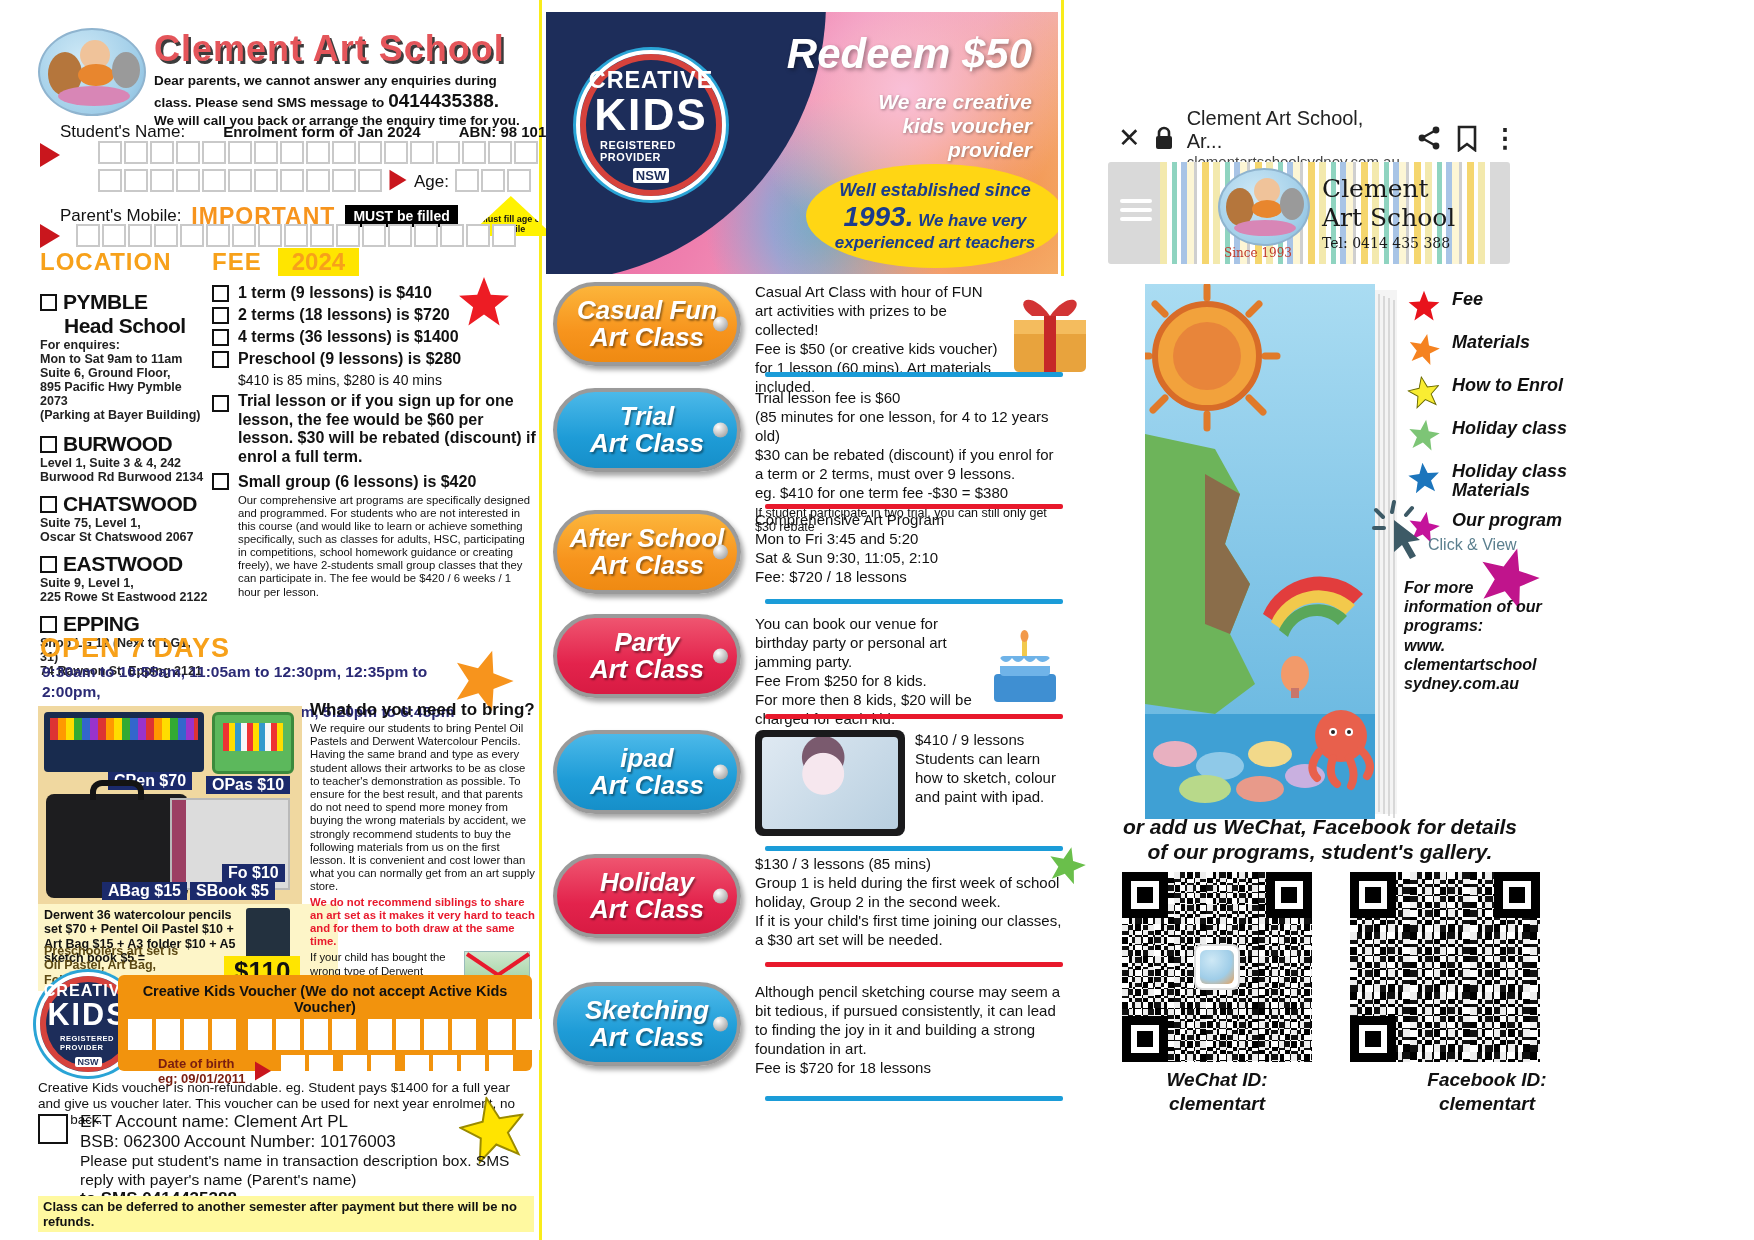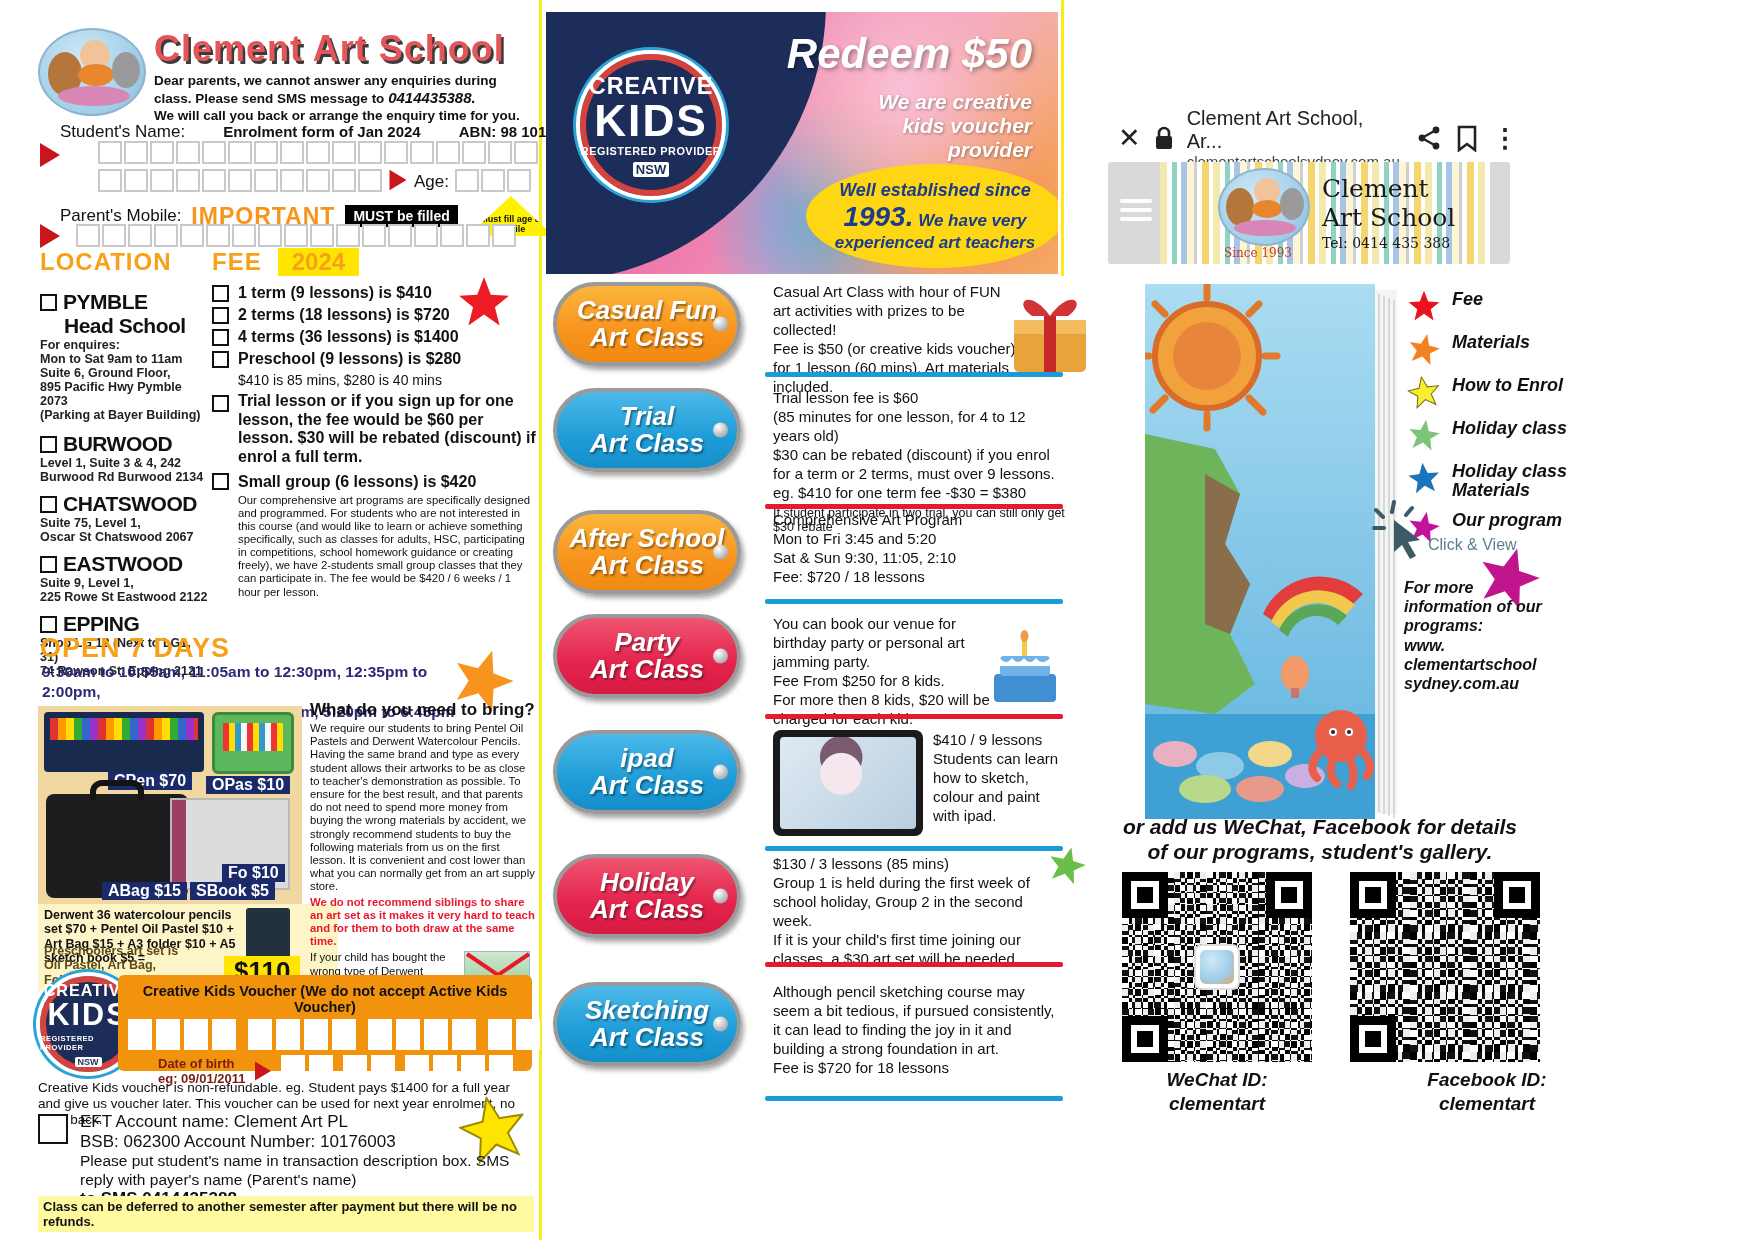--- a/index.html
+++ b/index.html
@@ -7,21 +7,21 @@
   body { font-family:"Liberation Sans", sans-serif; color:#111; }
   #canvas { position:relative; width:1754px; height:1240px; background:#fff; overflow:hidden; }
   .abs { position:absolute; }
   .pre { white-space:pre-line; }
   .b { font-weight:bold; }
   .i { font-style:italic; }
 
   
   .school-title { font-size:36px; font-weight:bold; color:#e4555a; text-shadow:2.5px 2.5px 0 #3c3c3c; letter-spacing:1px; }
   .intro { font-size:13.5px; font-weight:bold; line-height:1.22; margin-top:3px; }
-  .intro .phone { font-size:15px;font-style:italic; }
+  .intro .phone { font-size:19px; }
   .logo-oval { width:108px; height:88px; border-radius:50%; background:radial-gradient(circle at 40% 35%, #cfe9f6, #9fcde8 70%, #7fb3d6); border:2px solid #8fb4cf; position:relative; overflow:hidden; flex:0 0 auto; }
   .logo-oval .blob { position:absolute; border-radius:50%; }
   .cells { display:flex; gap:2px; }
   .cell { width:24px; height:23px; border:2px solid #c9c9c9; background:#fff; }
   .vcell-row .cell { width:24px; height:31px; border:none; background:#fff; margin-right:2px; }
   .red-arrow { width:0; height:0; border-left:20px solid #c9161d; border-top:12px solid transparent; border-bottom:12px solid transparent; }
   .label17 { font-size:17px; }
   .important { color:#f7941d; font-weight:bold; font-size:23px; letter-spacing:1px; }
   .mustfill { background:#000; color:#fff; font-weight:bold; font-size:14px; padding:3px 8px; }
   .yellow-flag { width:86px; height:40px; background:#fff200; clip-path:polygon(50% 0, 100% 100%, 0 100%); display:flex; align-items:flex-end; justify-content:center; }
@@ -46,31 +46,31 @@
 
   
   .pill { width:188px; height:84px; border-radius:46px; border:4px solid #9a9a9a; box-shadow:3px 4px 5px rgba(0,0,0,.35);
           display:flex; flex-direction:column; align-items:center; justify-content:center; color:#fff; font-style:italic; font-weight:bold;
           font-size:26px; line-height:1.02; text-shadow:1.5px 1.5px 2px rgba(0,0,0,.4); position:relative; flex:0 0 auto; }
   .pill::after { content:''; position:absolute; right:9px; top:50%; transform:translateY(-50%); width:15px; height:15px; border-radius:50%;
           background:radial-gradient(circle at 35% 30%, #fff, #8e8e8e); }
   .pill-orange { background:linear-gradient(#fcb53b, #f7941d 60%, #ef8a12); }
   .pill-blue   { background:linear-gradient(#4cb9e9, #1e9cd7 60%, #168fc9); }
   .pill-red    { background:linear-gradient(#ef5570, #e3234c 60%, #d81b43); }
-  .mrow { position:absolute; left:553px; width:512px; display:flex; gap:32px; align-items:flex-start; }
+  .mrow { position:absolute; left:553px; width:512px; display:flex; gap:14px; align-items:flex-start; }
   .mdesc { font-size:15px; line-height:1.27; color:#111; }
   .mfine { font-size:12.5px; margin-top:4px; }
   .divider { position:absolute; height:5px; border-radius:2px; }
   .div-blue { background:#1b9cd8; }
   .div-red  { background:#e8192c; }
   .ck-circle { border-radius:50%; background:#1d2d5a; position:relative; display:flex; flex-direction:column; align-items:center; justify-content:center;
                color:#fff; font-weight:bold; border:4px solid #fff; box-shadow:0 0 0 3px #2aa4d6, 0 0 0 6px #d6423c inset; }
   .ck-circle .l1 { font-size:0.9em; letter-spacing:1px; }
   .ck-circle .l2 { font-size:1.7em; letter-spacing:2px; line-height:0.95; }
-  .ck-circle .l3 { font-size:0.42em; margin-top:4px; letter-spacing:0.5px; }
+  .ck-circle .l3 { font-size:0.42em; margin-top:4px; letter-spacing:0.5px;margin-left:20px; }
   .ck-circle .nsw { margin-top:5px; font-size:0.5em; background:#fff; color:#1d2d5a; padding:0 3px; border-radius:2px; }
 
   
   .r-head { font-size:23px; font-weight:bold; font-style:italic; text-align:center; line-height:1.22; }
   .legend-row { display:flex; gap:12px; align-items:flex-start; margin-bottom:11px; }
   .legend-row span { font-size:18px; font-weight:bold; font-style:italic; line-height:1.05; }
   .id-label { font-size:19px; font-weight:bold; font-style:italic; text-align:center; line-height:1.25; }
   .stripes { background:repeating-linear-gradient(90deg,
       #f3e9ad 0 7px, #ffffff 7px 12px, #8fd4c0 12px 17px, #ffffff 17px 21px,
       #a8c4e6 21px 27px, #fdf6d5 27px 34px, #cfcfcf 34px 37px, #ffffff 37px 42px,

